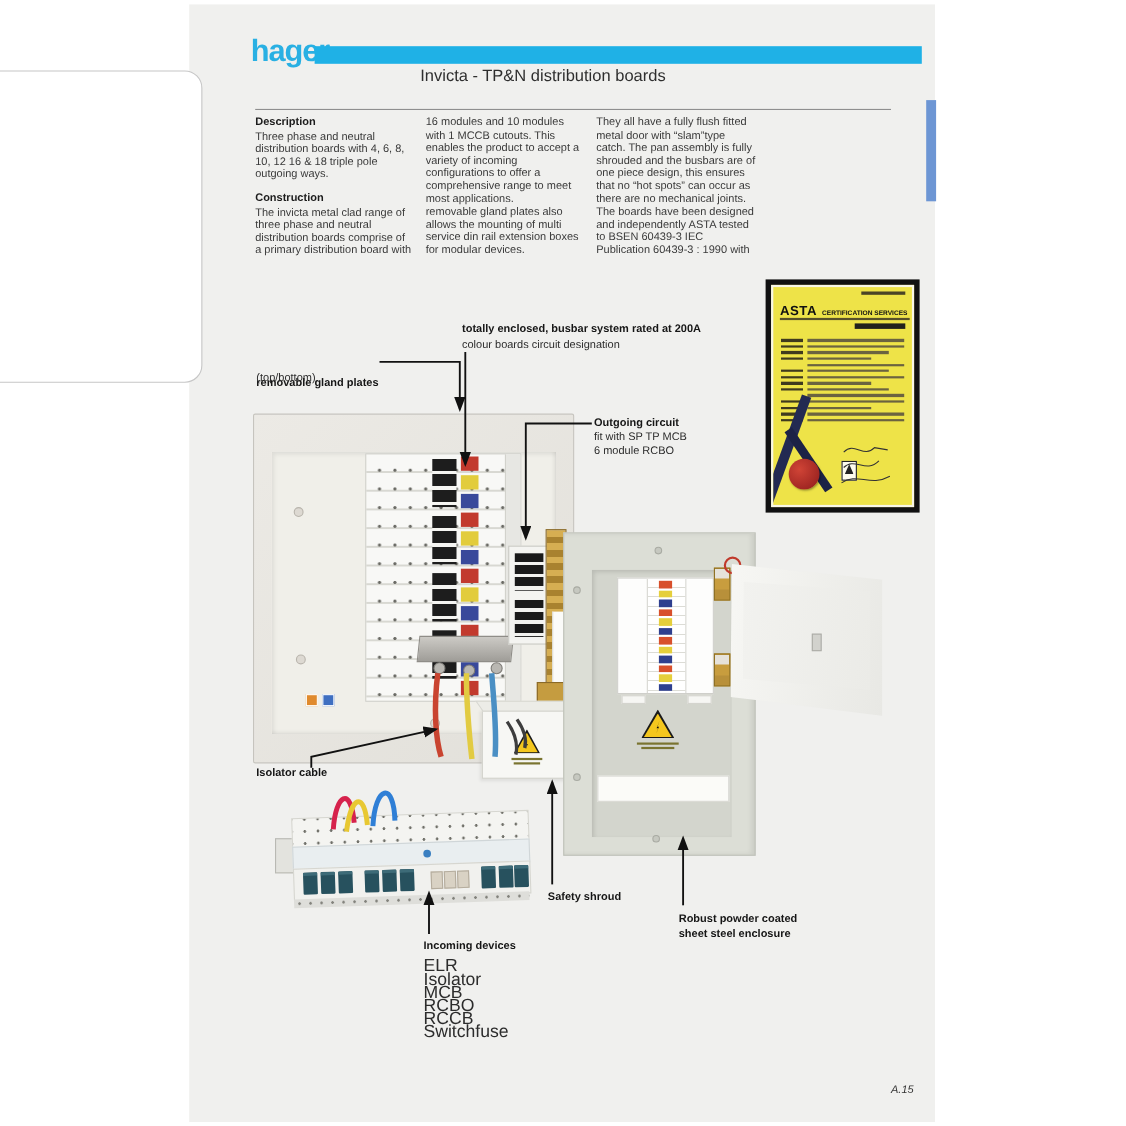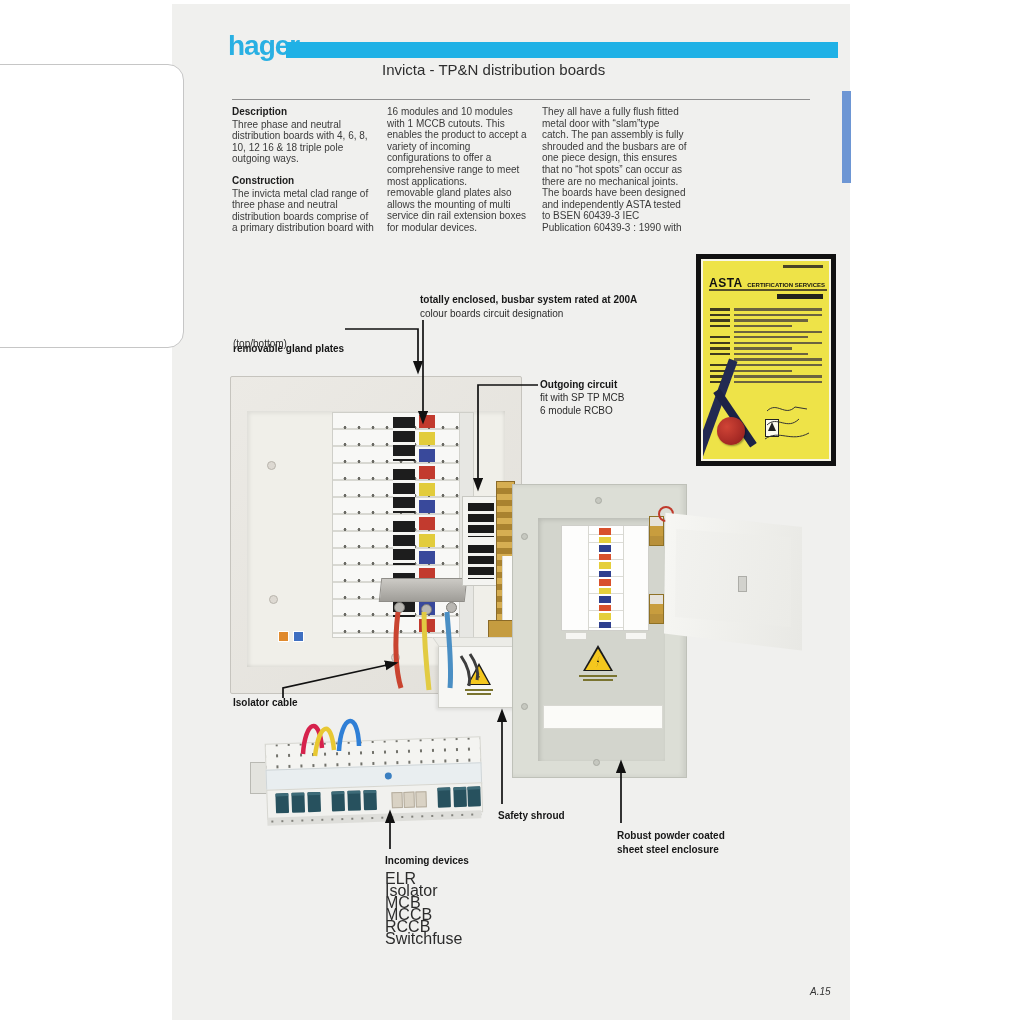--- a/index.html
+++ b/index.html
@@ -404,21 +404,21 @@
     <div class="cb" style="left:368px;top:375px">Outgoing circuit</div>
     <div class="cn" style="left:368px;top:388px">fit with SP TP MCB</div>
     <div class="cn" style="left:368px;top:401px">6 module RCBO</div>
 
     <div class="cb" style="left:61px;top:693px">Isolator cable</div>
 
     <div class="cb" style="left:213px;top:851px">Incoming devices</div>
     <div class="devitem" style="top:866px">ELR</div>
     <div class="devitem" style="top:878px">Isolator</div>
     <div class="devitem" style="top:890px">MCB</div>
-    <div class="devitem" style="top:902px">MCCB</div>
+    <div class="devitem" style="top:902px">RCBO</div>
     <div class="devitem" style="top:914px">RCCB</div>
     <div class="devitem" style="top:926px">Switchfuse</div>
 
     <div class="cb" style="left:326px;top:806px">Safety shroud</div>
 
     <div class="cb wrap" style="left:445px;top:825px;width:120px;white-space:normal;line-height:13.5px">Robust powder coated sheet steel enclosure</div>
 
     <div class="pageno">A.15</div>
 
     <svg id="overlay" viewBox="0 0 678 1016">

